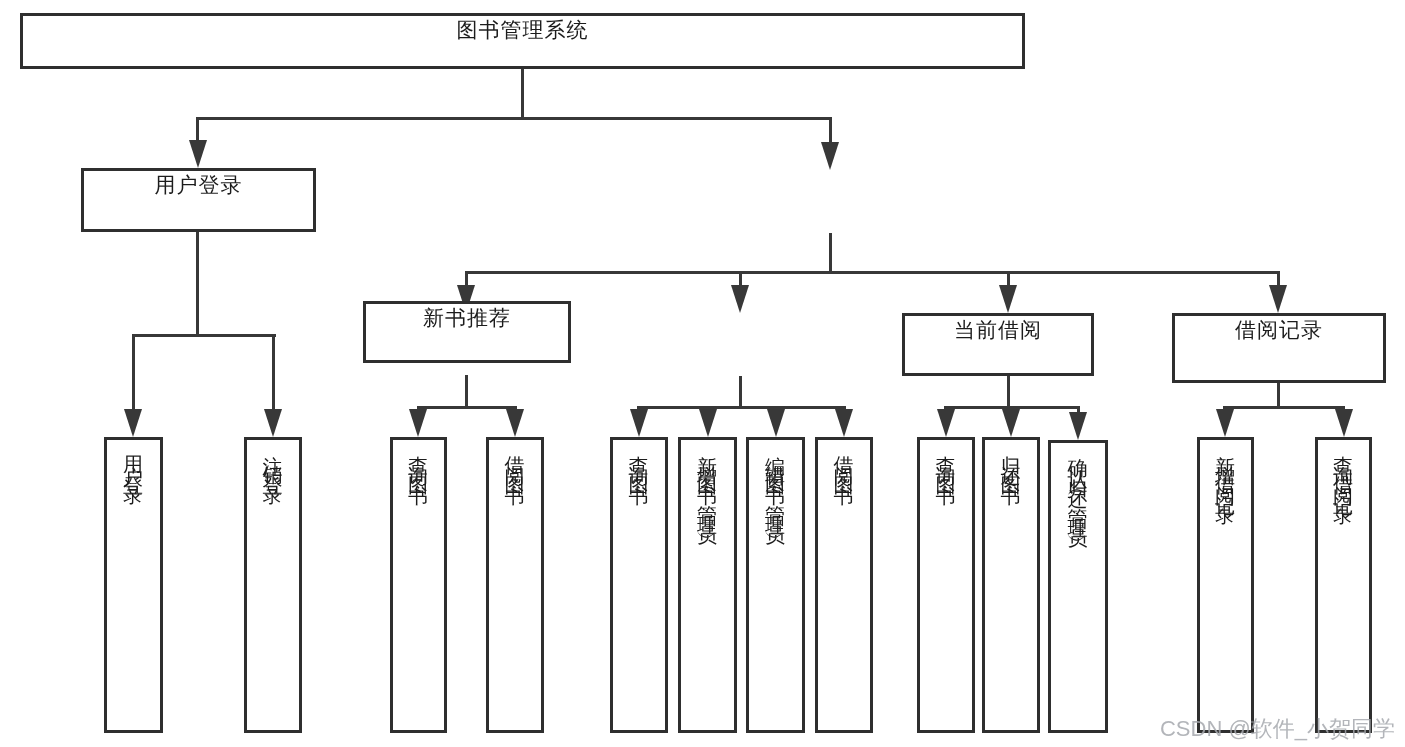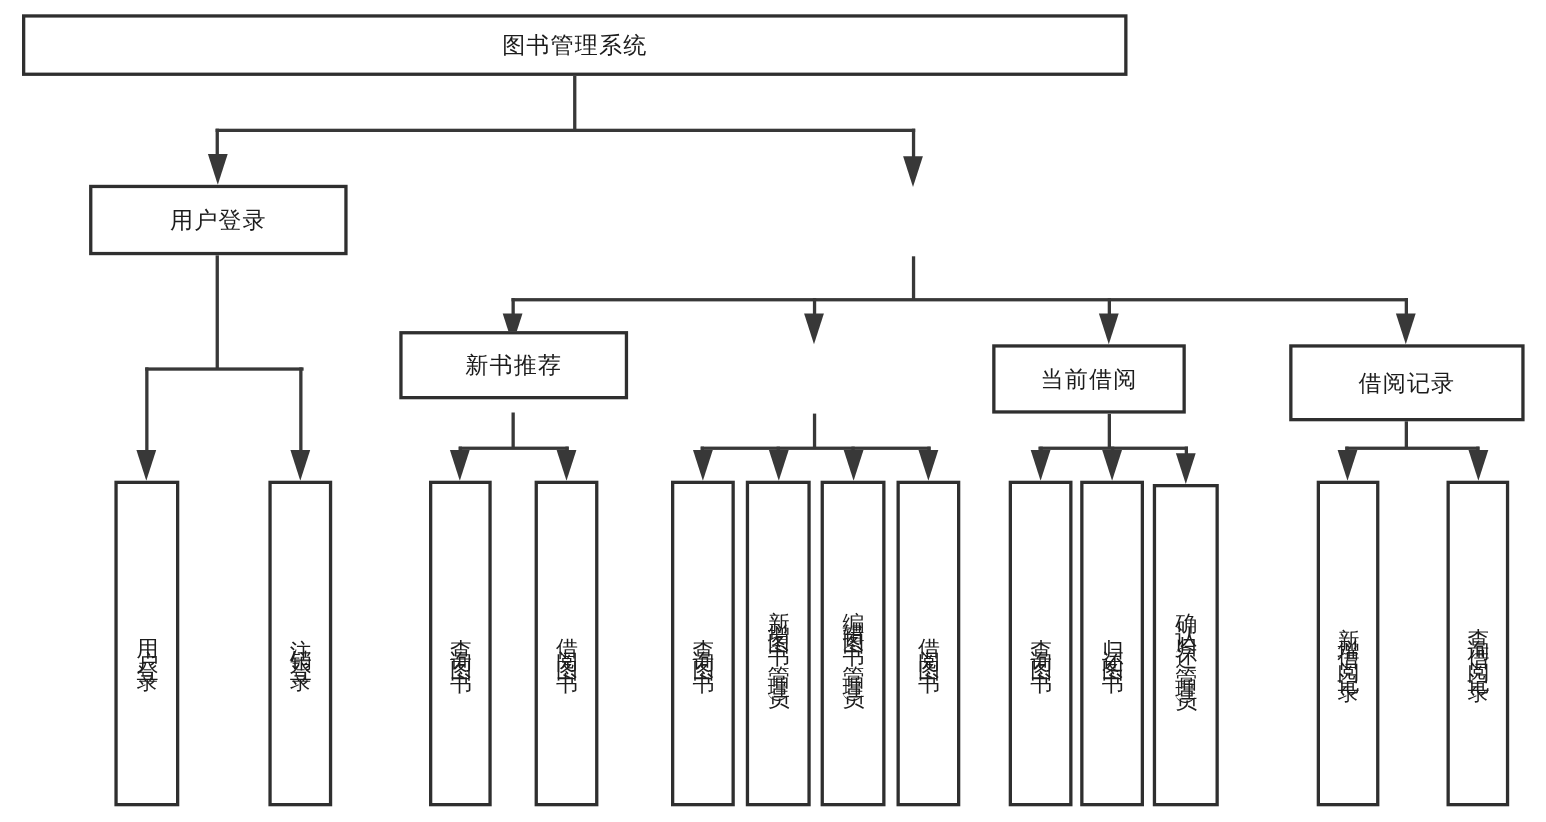--- a/index.html
+++ b/index.html
@@ -6,21 +6,21 @@
   #canvas{
     position:relative;width:1405px;height:747px;overflow:hidden;
     background:var(--background,#ffffff);
     font-family:"Liberation Sans","DejaVu Sans",sans-serif;
     color:var(--text,#1c1c1c);
   }
   .box{
     position:absolute;background:#fff;
     border:3px solid var(--border,#2f2f2f);
     box-sizing:border-box;
-    display:flex;align-items:center;justify-content:center;
+    display:flex;justify-content:center;
   }
   .box.h .lbl{font-size:21px;letter-spacing:1px;white-space:nowrap;}
   .box.v .lbl{
     writing-mode:vertical-rl;text-orientation:mixed;
     font-size:20px;line-height:1;letter-spacing:10px;white-space:nowrap;
   }
   .vl{position:absolute;width:3px;background:var(--line,#383838);}
   .hl{position:absolute;height:3px;background:var(--line,#383838);}
   .arr{
     position:absolute;width:0;height:0;
@@ -100,21 +100,21 @@
     <span class="lbl">图书管理系统</span>
   </div>
 
   <div class="box h" style="left:81px;top:168px;width:235px;height:64px">
     <span class="lbl">用户登录</span>
   </div>
 
   <div class="box h" style="left:363px;top:301px;width:208px;height:62px">
     <span class="lbl">新书推荐</span>
   </div>
-  <div class="box h" style="left:902px;top:313px;width:176px;height:63px">
+  <div class="box h" style="left:902px;top:313px;width:192px;height:63px">
     <span class="lbl">当前借阅</span>
   </div>
   <div class="box h" style="left:1172px;top:313px;width:214px;height:70px">
     <span class="lbl">借阅记录</span>
   </div>
 
   <div class="box v" style="left:104px;top:437px;width:59px;height:296px">
     <span class="lbl">用户登录</span>
   </div>
   <div class="box v" style="left:244px;top:437px;width:58px;height:296px">
@@ -151,14 +151,15 @@
     <span class="lbl">确认归还（管理员）</span>
   </div>
 
   <div class="box v" style="left:1197px;top:437px;width:57px;height:296px">
     <span class="lbl">新增借阅记录</span>
   </div>
   <div class="box v" style="left:1315px;top:437px;width:57px;height:296px">
     <span class="lbl">查询借阅记录</span>
   </div>
 
+  <div class="wm" style="right:10px;top:714px">CSDN @软件_小贺同学</div>
 
 </div>
 
 </body></html>

